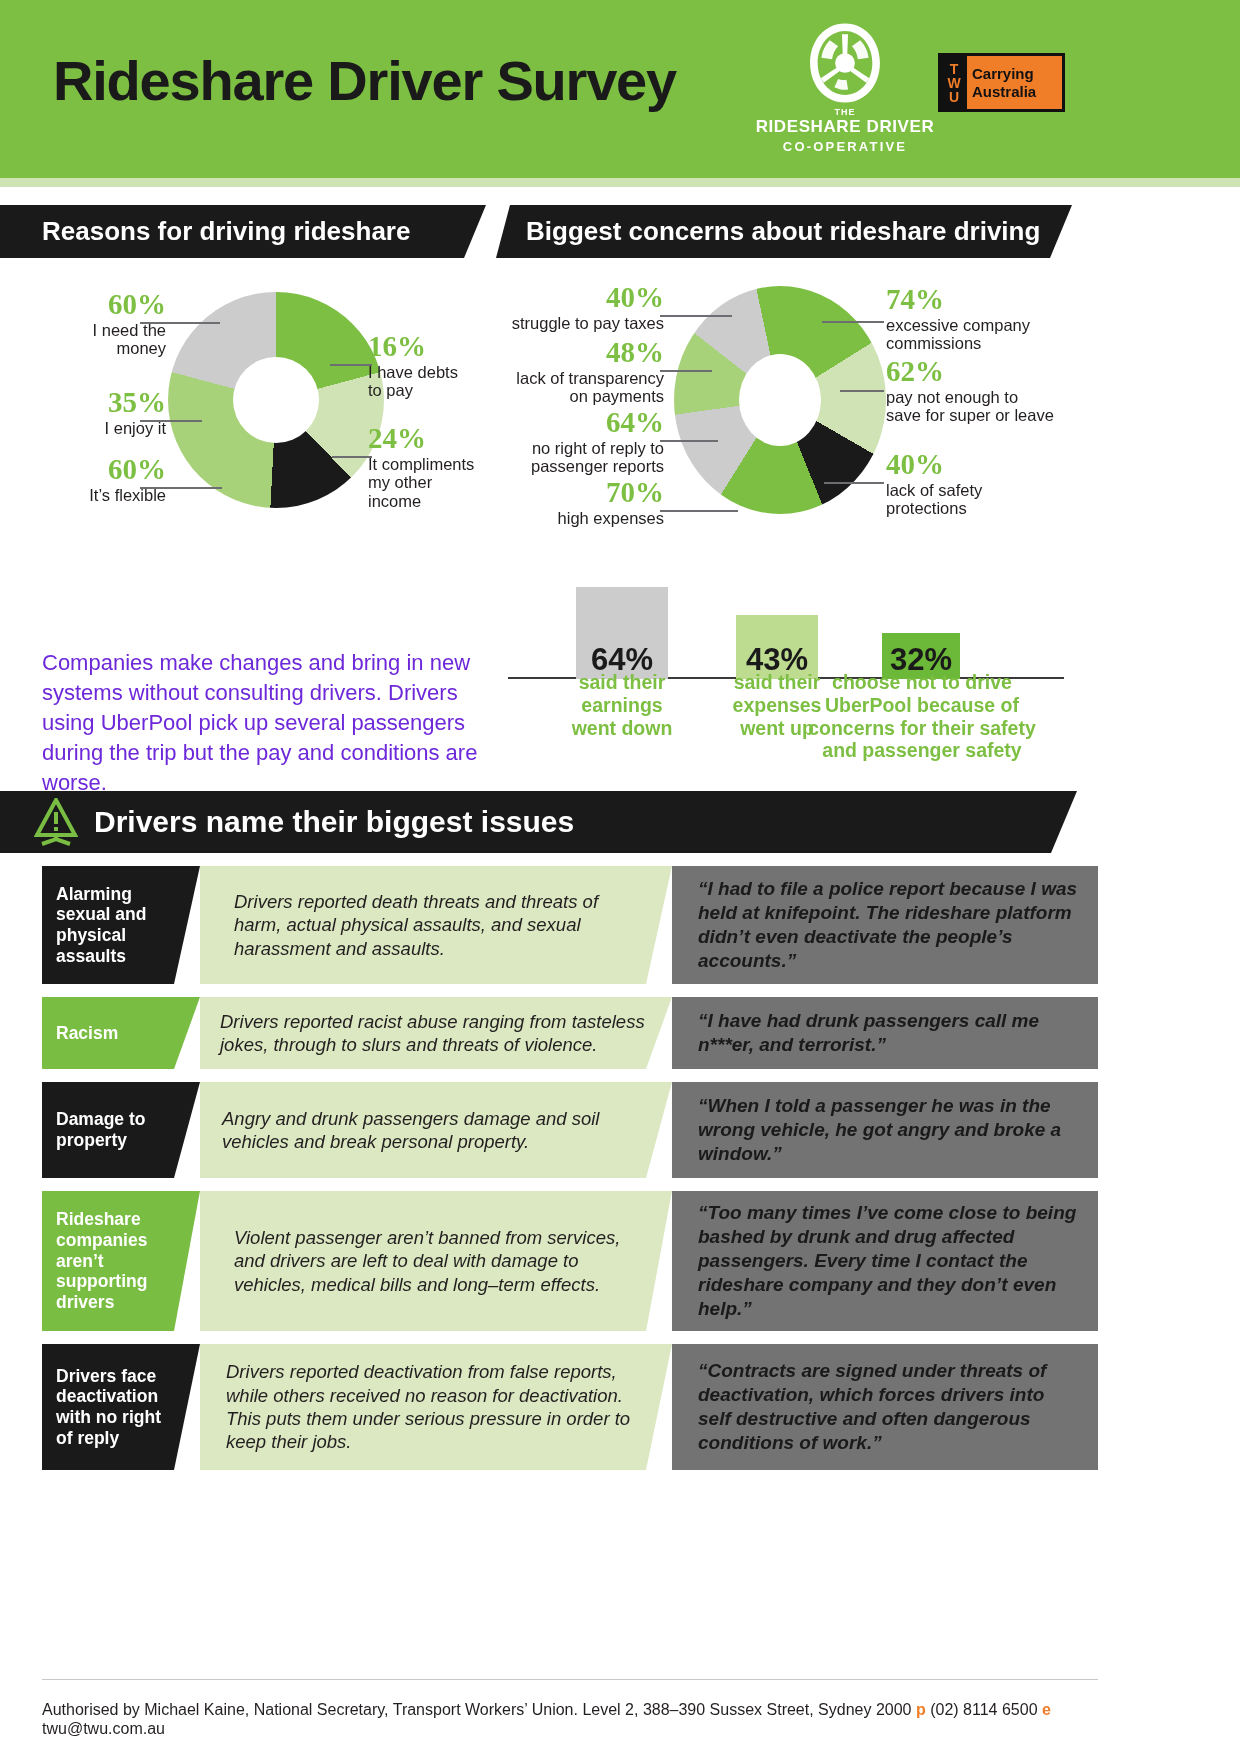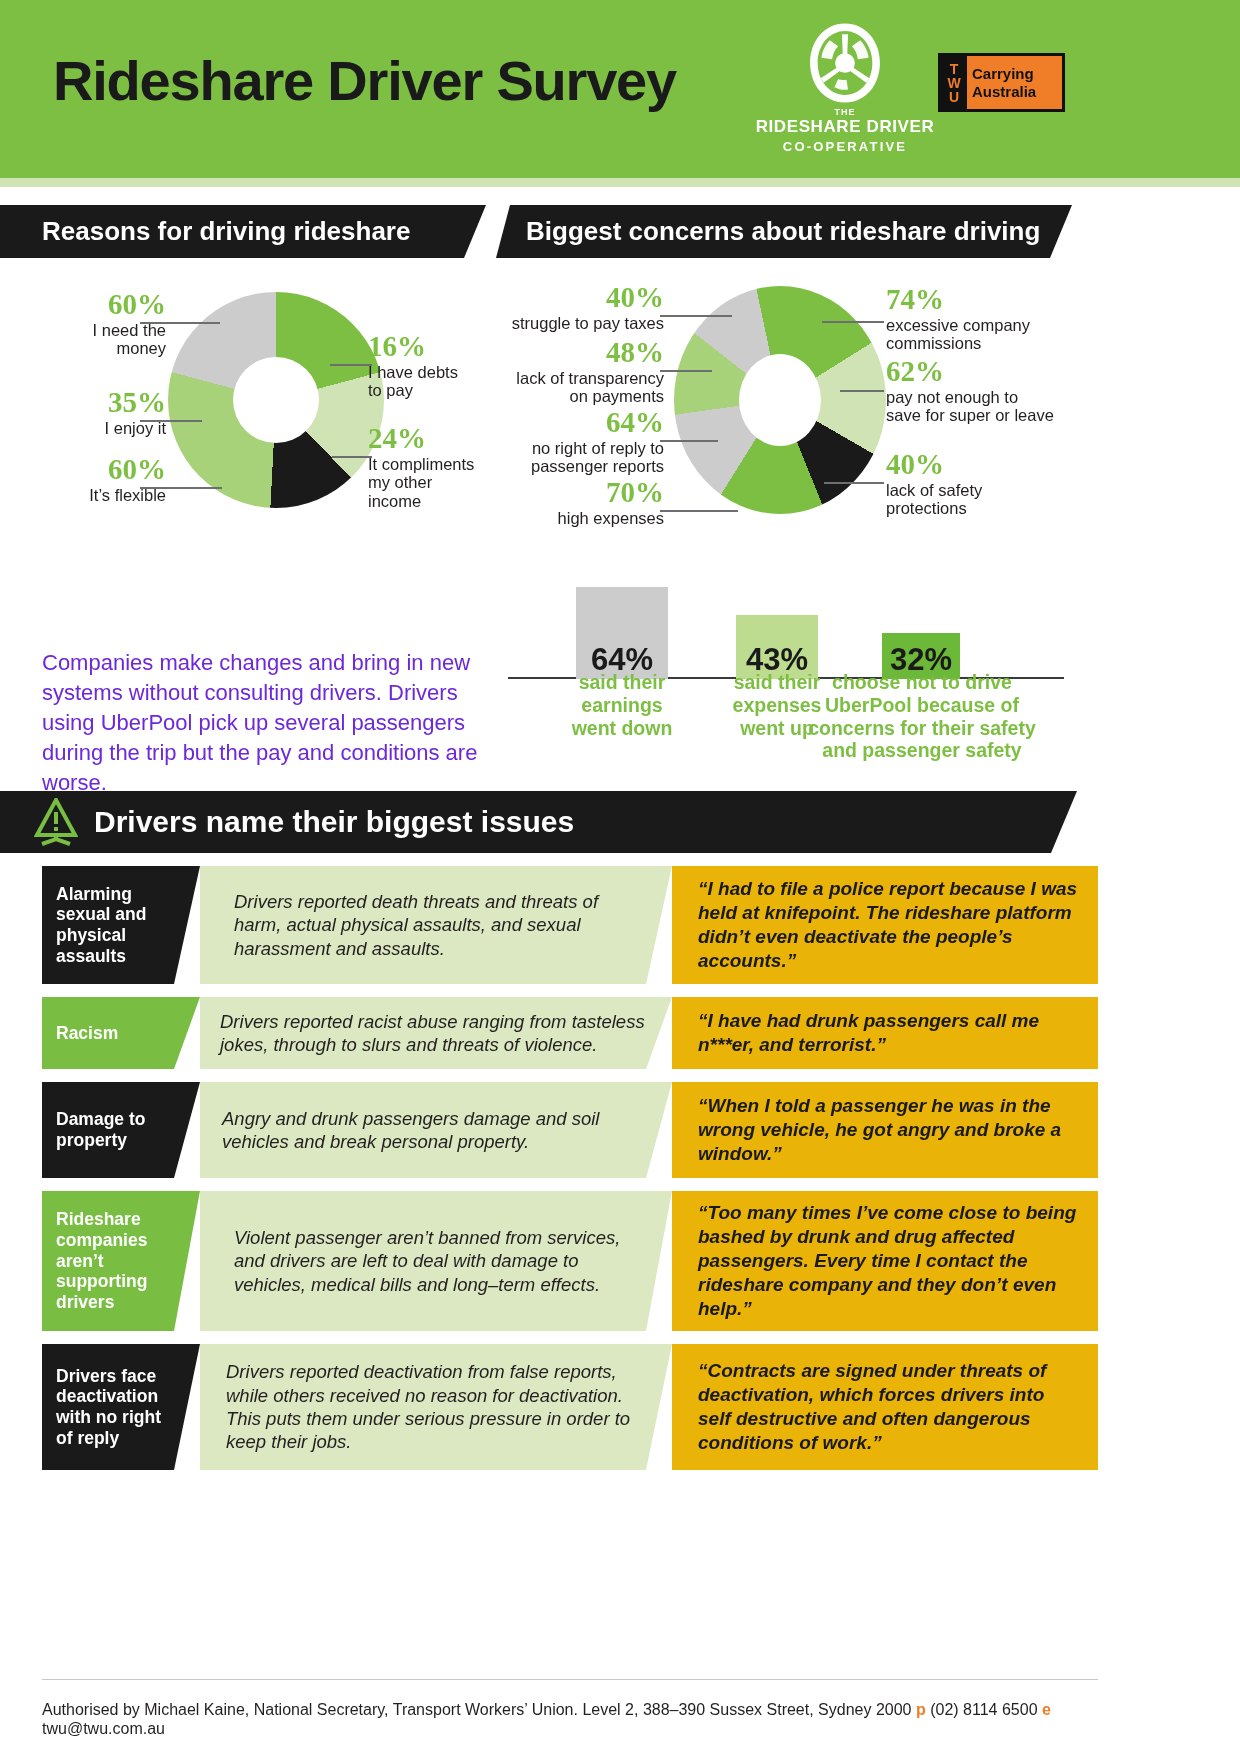--- a/index.html
+++ b/index.html
@@ -129,21 +129,21 @@
   .issue-tag.dark { background:#1a1a1a; }
   .issue-tag.green { background:#79bd43; }
   .issue-desc {
     width:472px; flex:none; background:#dbe8c2; color:#231f20;
     font-style:italic; font-size:18.5px; line-height:1.26;
     display:flex; align-items:center; padding:10px 22px 10px 34px;
     clip-path: polygon(0 0, 100% 0, calc(100% - 26px) 100%, 0 100%);
     font-family:"Liberation Sans Narrow","Liberation Sans",sans-serif;
   }
   .issue-quote {
-    flex:1; background:#eab308; color:#1a1a1a;
+    flex:1; background:#737373; color:#1a1a1a;
     font-weight:bold; font-style:italic; font-size:19px; line-height:1.26;
     display:flex; align-items:center; padding:10px 18px 10px 26px;
     font-family:"Liberation Sans Narrow","Liberation Sans",sans-serif;
   }
 
   
   .footer-rule { position:absolute; left:42px; top:1679px; width:1056px; height:1.4px; background:#c9c9c9; }
   .footer {
     position:absolute; left:42px; top:1700px; width:1110px;
     font-size:16px; color:#231f20; line-height:1.2;

